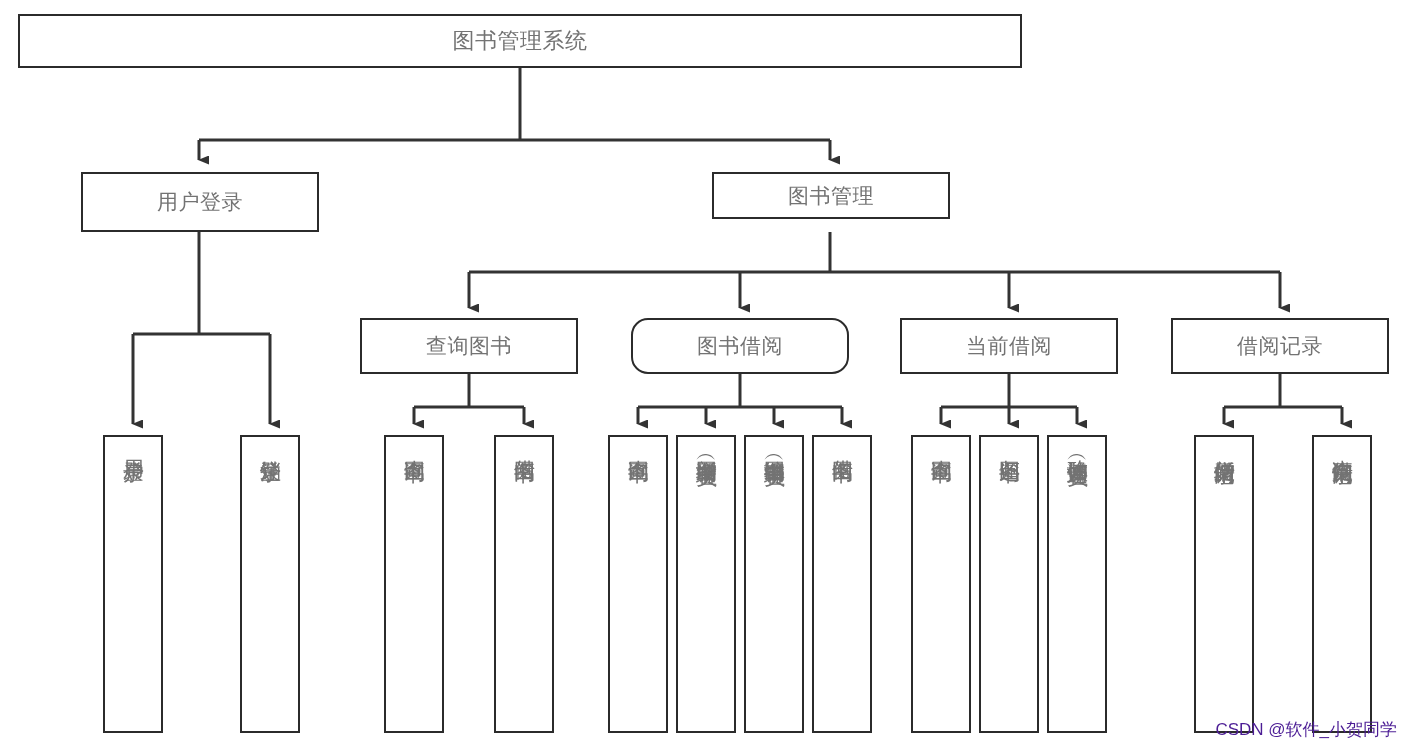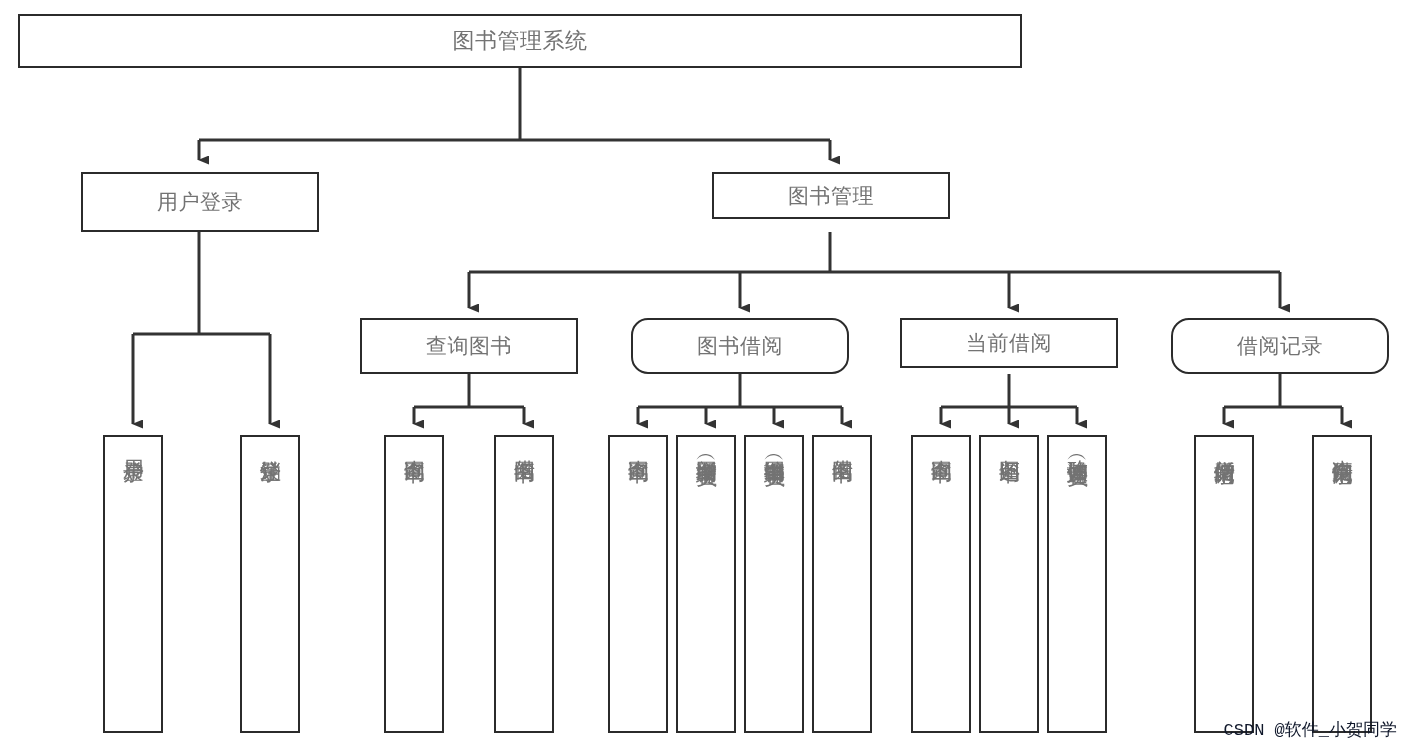--- a/index.html
+++ b/index.html
@@ -55,24 +55,23 @@
     line-height: 1.18;
     letter-spacing: 1px;
     text-align: left;
     white-space: nowrap;
   }
   .watermark {
     position: absolute;
     right: 8px;
     bottom: 6px;
     font-size: 17px;
-    color: #0f172a;
+    color: #4c1d95;
     white-space: nowrap;
     user-select: none;
-    font-family: Liberation Mono, monospace;
   }
 </style>
 </head>
 <body>
 
 <div id="diagram-root">
 
   <svg id="connector-layer" viewBox="0 0 1405 747" width="1405" height="747" xmlns="http://www.w3.org/2000/svg">
     <defs>
       <marker id="arrowhead" markerWidth="9" markerHeight="11" refX="4.5" refY="10" orient="auto" markerUnits="userSpaceOnUse">
@@ -133,24 +132,24 @@
   <div class="node node-h" style="left:712px; top:172px; width:238px; height:47px;">
     <span class="node-label">图书管理</span>
   </div>
 
   <div class="node node-h" style="left:360px; top:318px; width:218px; height:56px;">
     <span class="node-label">查询图书</span>
   </div>
   <div class="node node-h" style="left:631px; top:318px; width:218px; height:56px;border-radius:17px;">
     <span class="node-label">图书借阅</span>
   </div>
-  <div class="node node-h" style="left:900px; top:318px; width:218px; height:50px;">
+  <div class="node node-h" style="left:900px; top:318px; width:218px; height:56px;">
     <span class="node-label">当前借阅</span>
   </div>
-  <div class="node node-h" style="left:1171px; top:318px; width:218px; height:56px;border-radius:18px;">
+  <div class="node node-h" style="left:1171px; top:318px; width:218px; height:56px;">
     <span class="node-label">借阅记录</span>
   </div>
 
   <div class="node node-v" style="left:103px; top:435px; width:60px; height:298px;">
     <span class="node-label">用户登录</span>
   </div>
   <div class="node node-v" style="left:240px; top:435px; width:60px; height:298px;">
     <span class="node-label">注销登录</span>
   </div>
 

